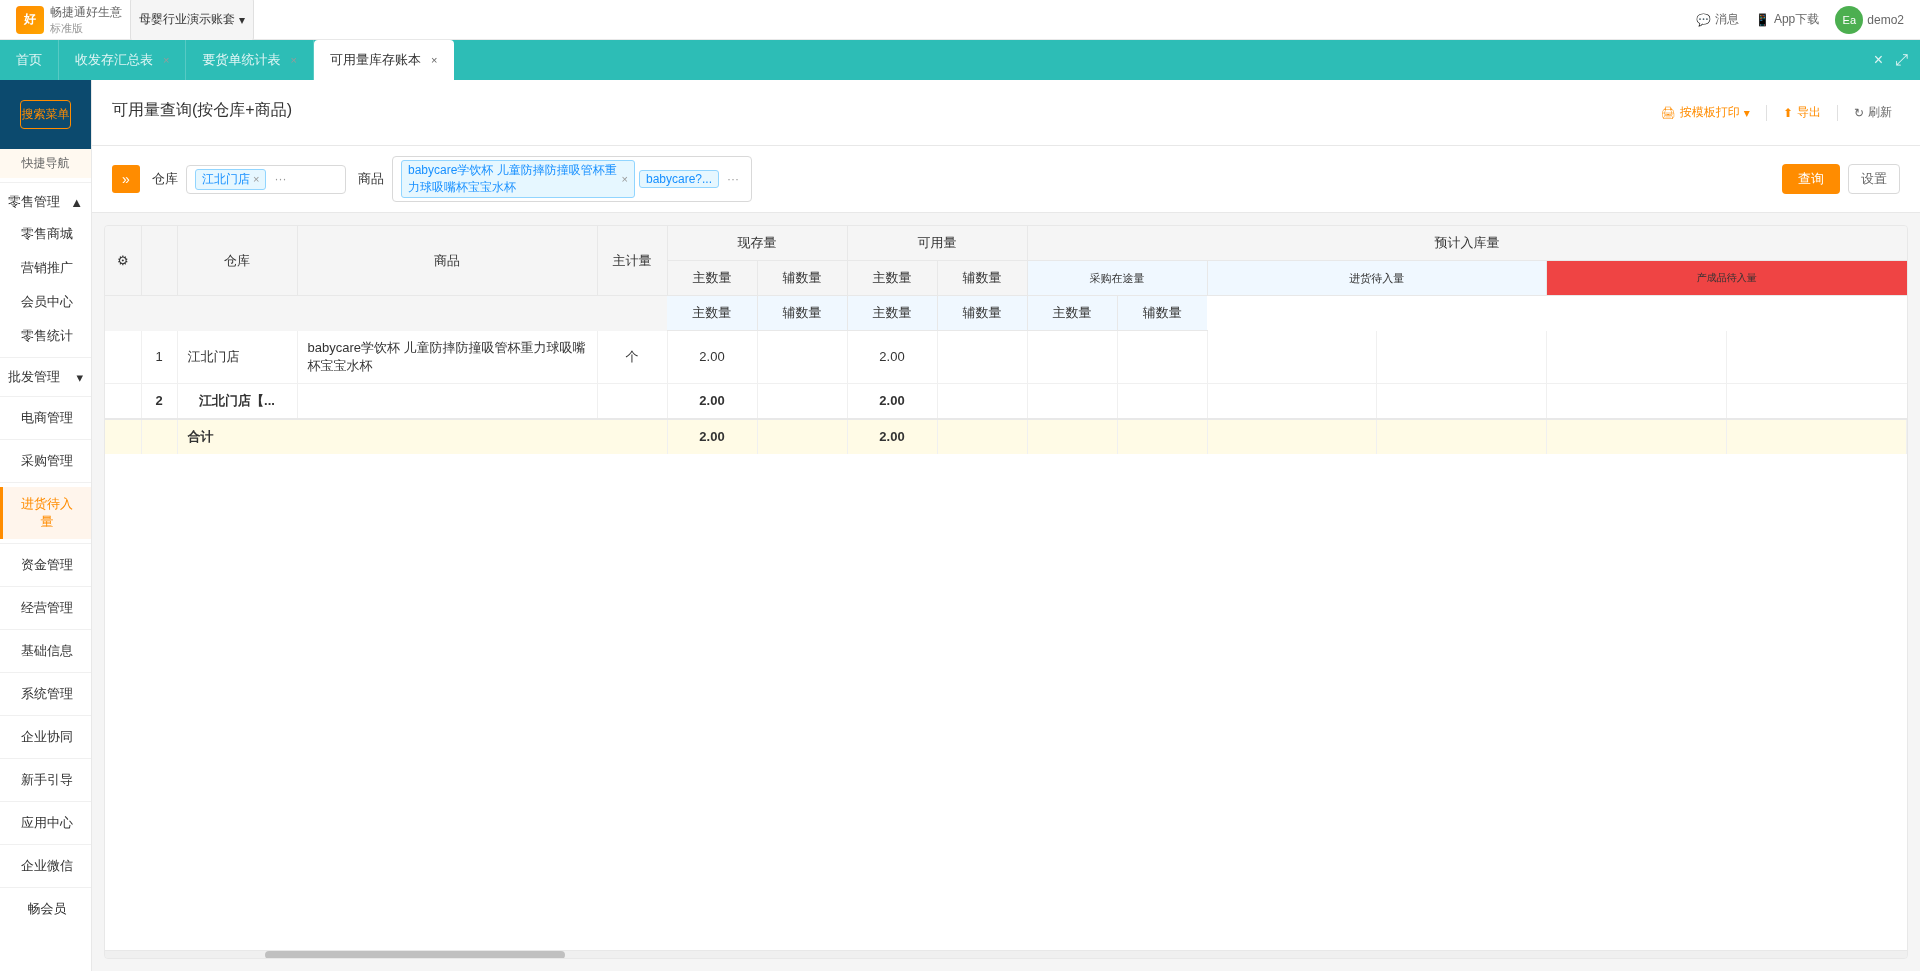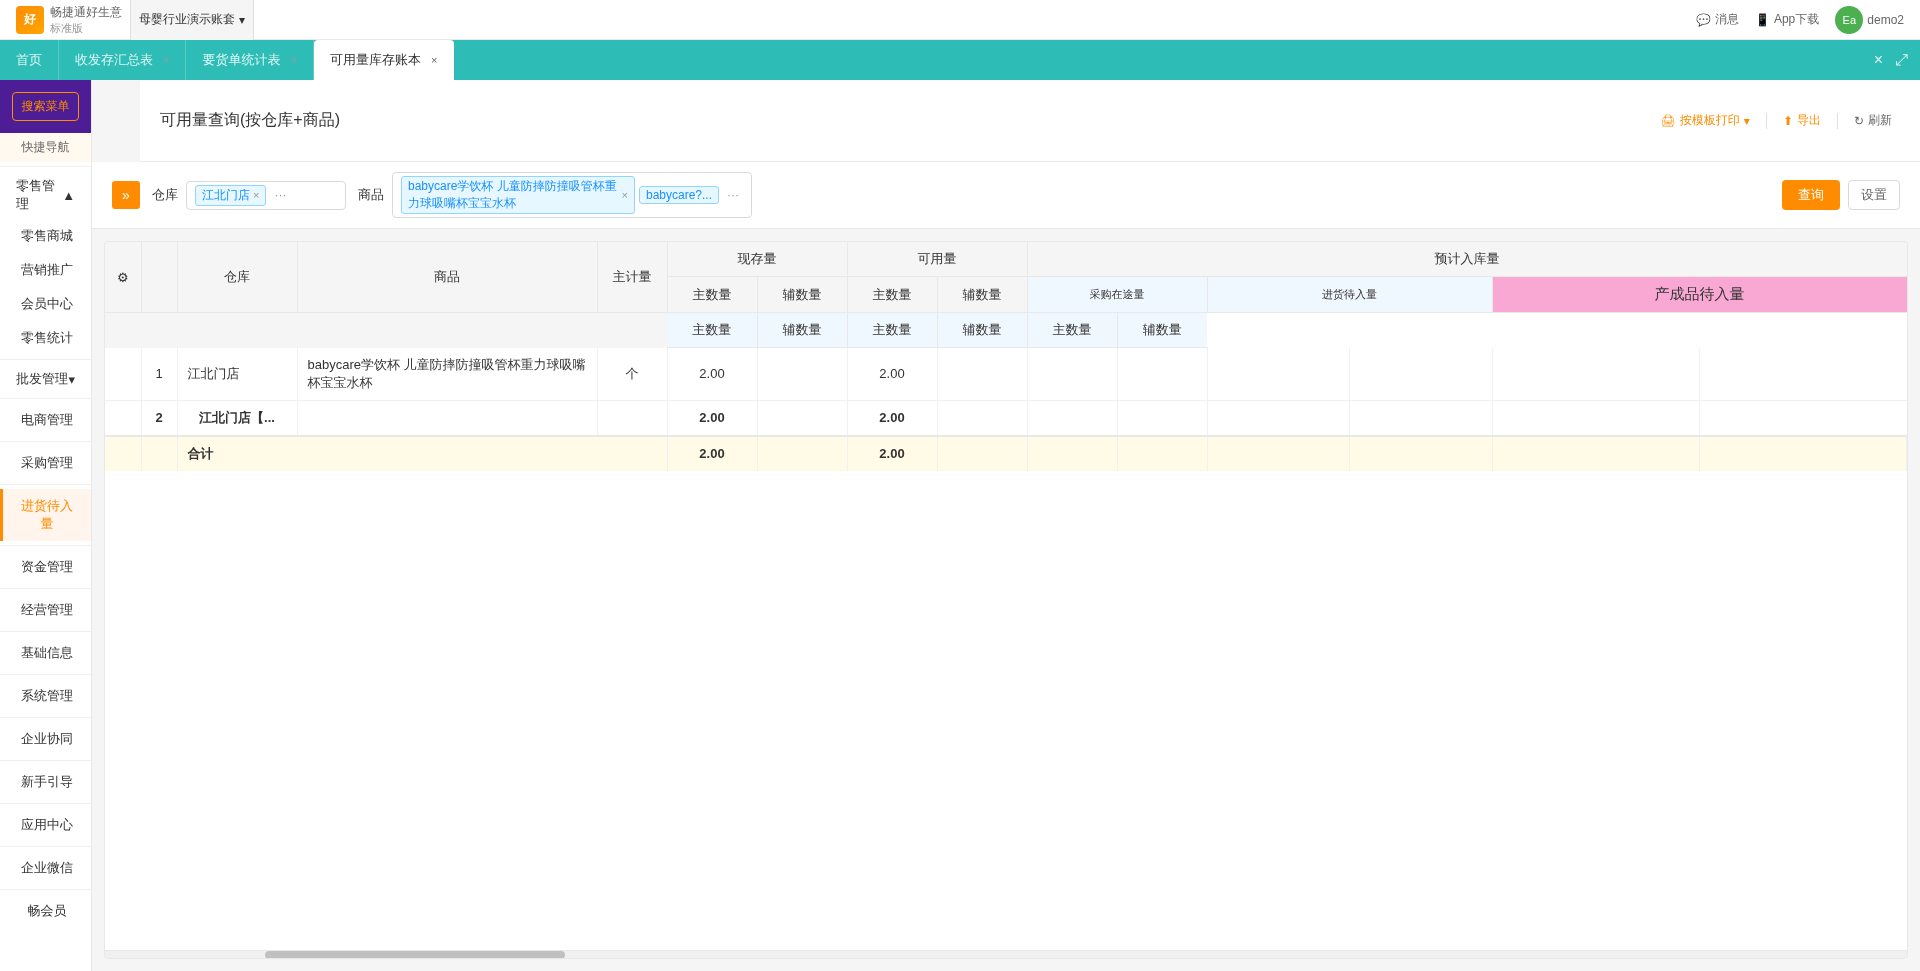--- a/index.html
+++ b/index.html
@@ -24,33 +24,33 @@
     .tab-item .tab-close { font-size: 11px; color: #999; cursor: pointer; margin-left: 4px; }
     .tab-item.active .tab-close { color: #666; }
     .tabs-bar-right { margin-left: auto; display: flex; align-items: center; padding-right: 8px; gap: 4px; }
     .tabs-bar-right .icon-btn { color: rgba(255,255,255,0.85); cursor: pointer; font-size: 16px; padding: 4px; }
 
     
     .main-layout { display: flex; flex: 1; overflow: hidden; }
 
     
     .sidebar { width: 92px; background: #fff; border-right: 1px solid #e8e8e8; display: flex; flex-direction: column; overflow-y: auto; }
-    .sidebar-search { padding: 12px; background: #4c1d95; }
+    .sidebar-search { padding: 20px; background: #0c4a6e; }
     .sidebar-search-btn { width: 100%; background: none; border: 1px solid #ff8c00; border-radius: 4px; color: #ff8c00; padding: 5px 0; font-size: 12px; cursor: pointer; }
     .sidebar-quick-nav { padding: 6px 20px; font-size: 12px; color: #666; background: #fff9f0; display: flex; align-items: flex-start; justify-content: center; cursor: pointer; }
-    .sidebar-group { padding: 6px 16px; display: flex; align-items: center; justify-content: space-between; font-size: 13px; color: #333; cursor: pointer; font-weight: 500; }
+    .sidebar-group { padding: 6px 8px; display: flex; align-items: center; justify-content: space-between; font-size: 13px; color: #333; cursor: pointer; font-weight: 500; }
     .sidebar-item { padding: 8px 12px; font-size: 13px; color: #333; cursor: pointer; text-align: center; border-left: 3px solid transparent; }
     .sidebar-item.active { background: #fff5ec; color: #ff8c00; border-left-color: #ff8c00; font-weight: 500; }
     .sidebar-divider { height: 1px; background: #f0f0f0; margin: 4px 0; }
 
     
     .content-area { flex: 1; display: flex; flex-direction: column; overflow: hidden; background: #f5f5f5; }
 
     
-    .page-header { background: #fff; padding: 28px 20px; display: flex; align-items: center; justify-content: space-between; border-bottom: 1px solid #e8e8e8; margin-left: 48px; }
+    .page-header { background: #fff; padding: 20px 20px; display: flex; align-items: flex-start; justify-content: space-between; border-bottom: 1px solid #e8e8e8; }
     .page-title { font-size: 16px; font-weight: 500; color: #333; }
     .page-header-actions { display: flex; align-items: center; gap: 8px; }
     .header-btn { display: flex; align-items: center; gap: 4px; font-size: 12px; color: #666; cursor: pointer; padding: 4px 8px; border-radius: 3px; }
     .header-btn-orange { color: #ff8c00; }
     .divider-v { width: 1px; height: 16px; background: #e0e0e0; }
 
     
     .filter-bar { background: #fff; padding: 10px 20px; border-bottom: 1px solid #e8e8e8; display: flex; align-items: center; gap: 12px; }
     .filter-toggle { width: 28px; height: 28px; background: #ff8c00; border-radius: 3px; display: flex; align-items: center; justify-content: center; color: white; cursor: pointer; font-size: 14px; }
     .filter-group { display: flex; align-items: center; gap: 8px; }
@@ -277,21 +277,21 @@
               <th style="width:90px;"><span>辅数量</span></th>
 
               <th colspan="2" style="font-size:11px; background:#f0f8ff;">
                 <div>采购在途量</div>
               </th>
 
               <th colspan="2" style="font-size:11px; background:#f0f8ff;">
                 <div>进货待入量</div>
               </th>
 
-              <th colspan="2" style="font-size:15px; background:#f9a8d4;">
+              <th colspan="2" style="font-size:10px; background:#ef4444;">
                 <div>产成品待入量</div>
               </th>
             </tr>
 
             <tr>
               <th colspan="5" style="padding:0; border:none; background:#f5f5f5;"></th>
               <th style="width:90px; background:#f0f8ff;"><span>主数量</span></th>
               <th style="width:90px; background:#f0f8ff;"><span>辅数量</span></th>
               <th style="width:90px; background:#f0f8ff;"><span>主数量</span></th>
               <th style="width:90px; background:#f0f8ff;"><span>辅数量</span></th>

